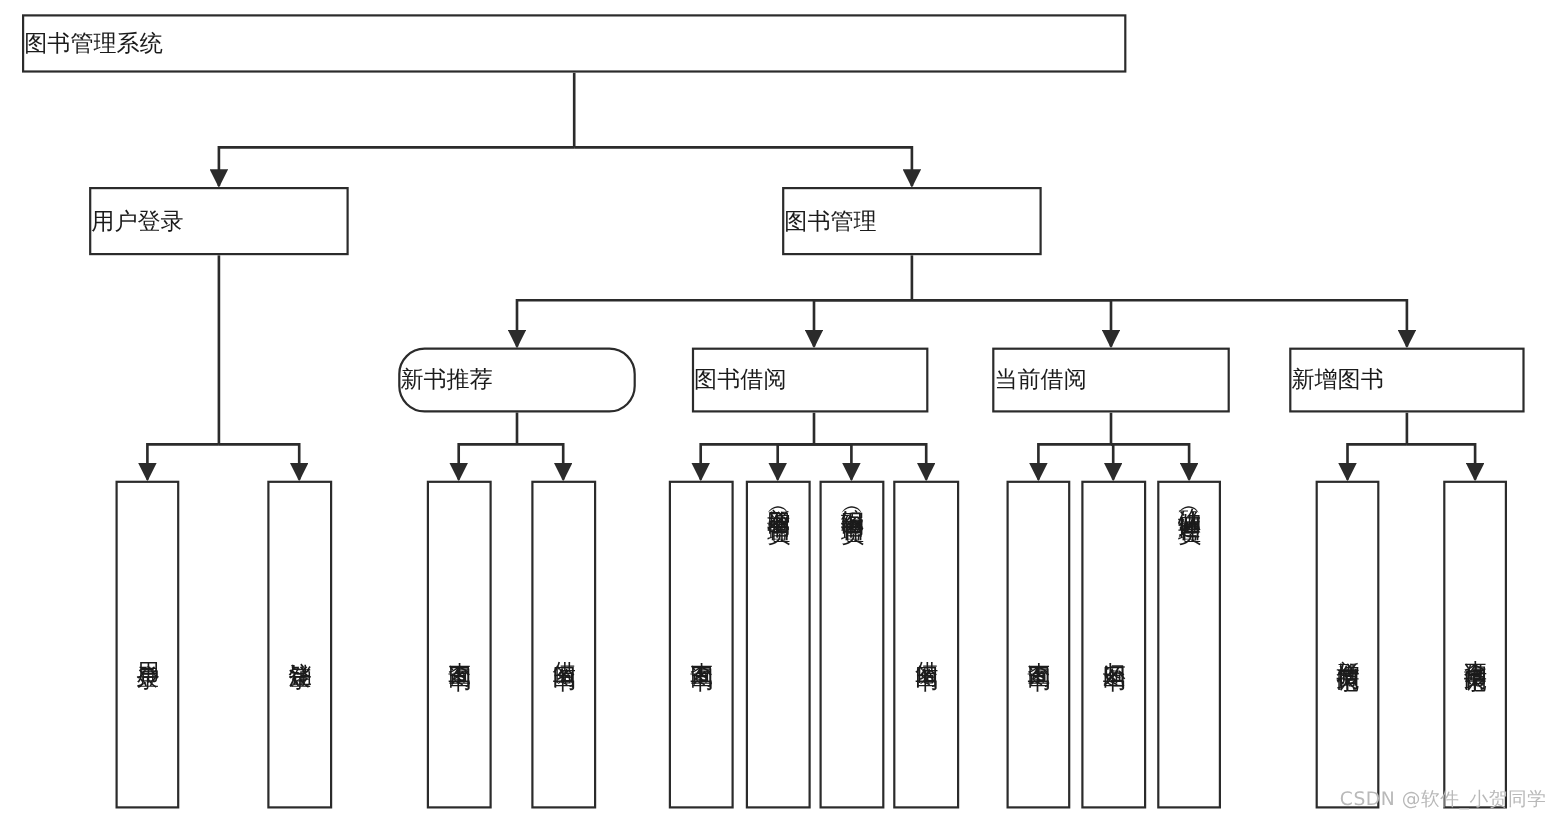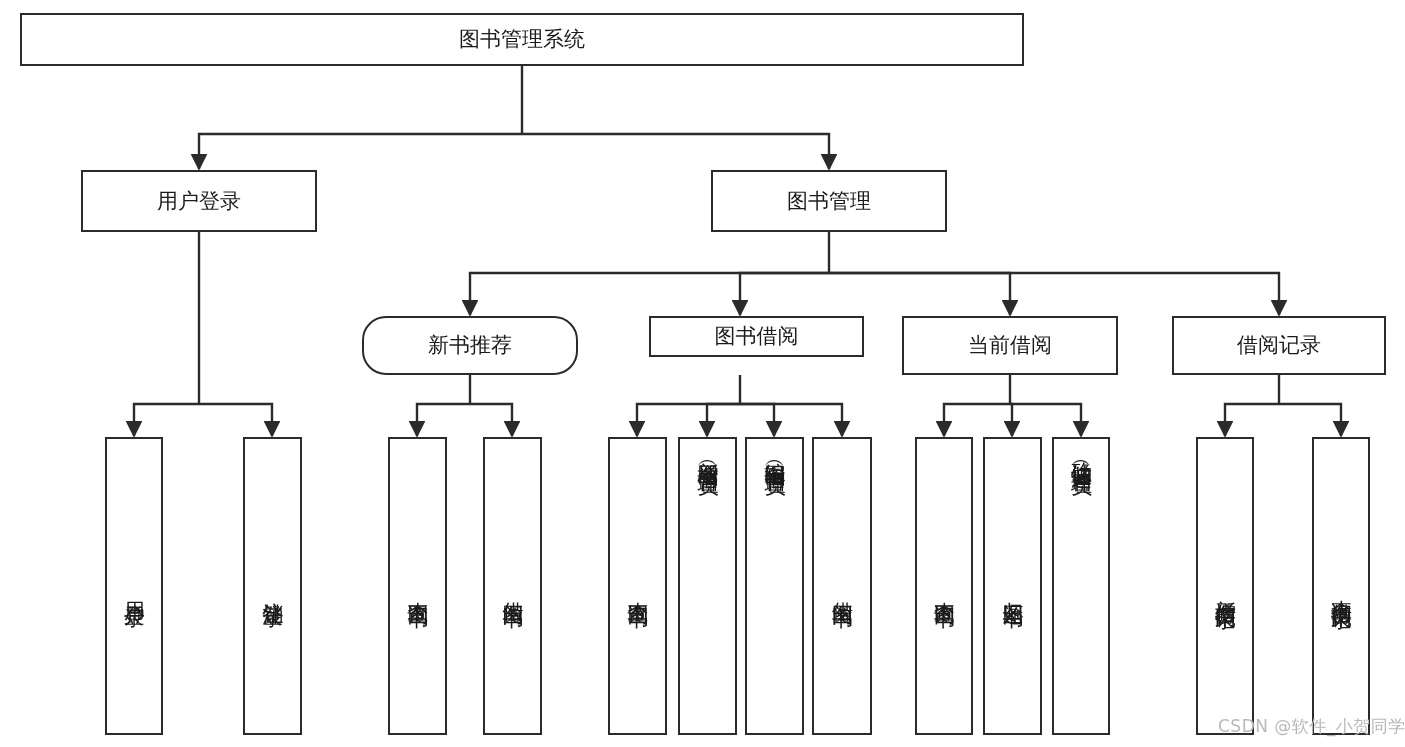--- a/index.html
+++ b/index.html
@@ -25,21 +25,21 @@
     height: 747px;
     pointer-events: none;
   }
   .node {
     position: absolute;
     box-sizing: border-box;
     border: 2px solid #2b2b2b;
     background: #ffffff;
     display: flex;
     align-items: center;
-    justify-content: center;
+    justify-content: flex-start;
     color: #1b1b1b;
   }
   .node .label {
     line-height: 1.18;
     text-align: center;
     white-space: nowrap;
   }
   .node.horiz .label {
     font-size: 21px;
   }
@@ -124,28 +124,28 @@
   <div class="node vert centered" style="left: 105px; top: 437px; width: 58px; height: 298px;">
     <span class="label">用户登录</span>
   </div>
   <div class="node vert centered" style="left: 243px; top: 437px; width: 59px; height: 298px;">
     <span class="label">注销登录</span>
   </div>
 
   <div class="node horiz" style="left: 362px; top: 316px; width: 216px; height: 59px; border-radius: 24px;">
     <span class="label">新书推荐</span>
   </div>
-  <div class="node horiz" style="left: 649px; top: 316px; width: 215px; height: 41px;">
+  <div class="node horiz" style="left: 629px; top: 316px; width: 215px; height: 59px;">
     <span class="label">图书借阅</span>
   </div>
   <div class="node horiz" style="left: 902px; top: 316px; width: 216px; height: 59px;">
     <span class="label">当前借阅</span>
   </div>
   <div class="node horiz" style="left: 1172px; top: 316px; width: 214px; height: 59px;">
-    <span class="label">借阅记录</span>
+    <span class="label">新增图书</span>
   </div>
 
   <div class="node vert centered" style="left: 388px; top: 437px; width: 59px; height: 298px;">
     <span class="label">查询图书</span>
   </div>
   <div class="node vert centered" style="left: 483px; top: 437px; width: 59px; height: 298px;">
     <span class="label">借阅图书</span>
   </div>
 
   <div class="node vert centered" style="left: 608px; top: 437px; width: 59px; height: 298px;">

